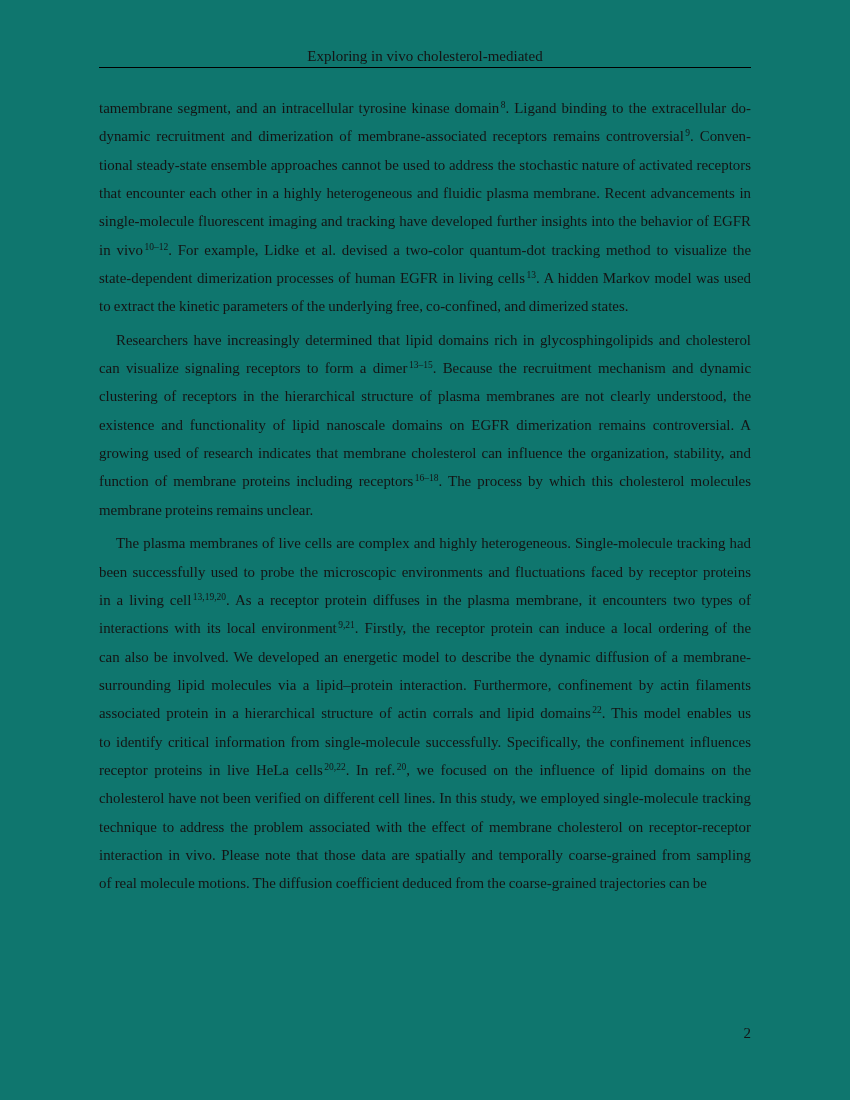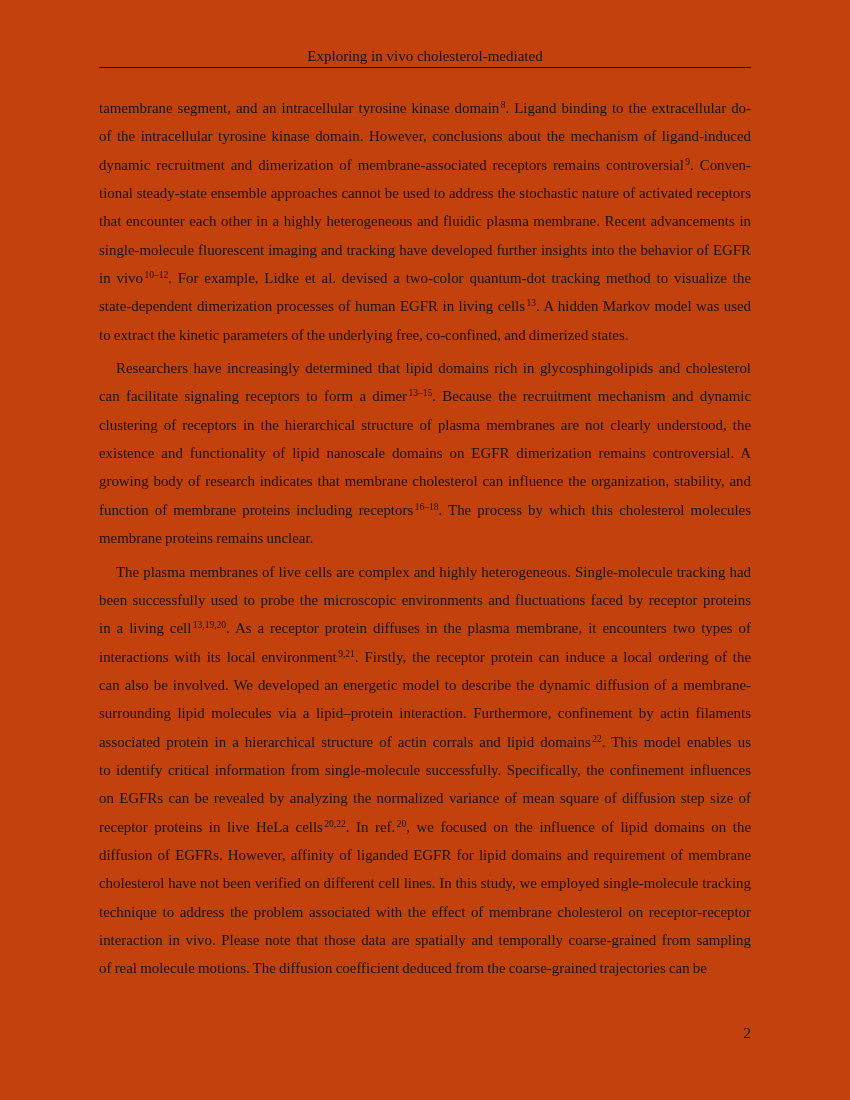--- a/index.html
+++ b/index.html
@@ -4,21 +4,21 @@
 <style>
   html, body {
     margin: 0;
     padding: 0;
     background: #ffffff;
   }
   .page {
     position: relative;
     width: 850px;
     height: 1100px;
-    background: #c2410c;
+    background: #0f766e;
     color: #141414;
     font-family: "Liberation Serif", "DejaVu Serif", serif;
     overflow: hidden;
   }
   .running-title {
     position: absolute;
     top: 47px;
     left: 99px;
     width: 652px;
     text-align: center;
@@ -79,50 +79,47 @@
 </style>
 </head>
 <body>
 
 <div class="page">
   <div class="running-title">Exploring in vivo cholesterol-mediated</div>
   <div class="header-rule"></div>
   <main class="body-text">
       <div class="para">
         <div class="line first"><span class="seg">tamembrane segment, and an intracellular tyrosine kinase domain</span><span class="sup">8</span><span class="seg">. Ligand binding to the extracellular do-</span></div>
-        <div class="line"><span class="seg">of the intracellular tyrosine kinase domain. However, conclusions about the mechanism of ligand-induced</span></div>
         <div class="line"><span class="seg">dynamic recruitment and dimerization of membrane-associated receptors remains controversial</span><span class="sup">9</span><span class="seg">. Conven-</span></div>
         <div class="line"><span class="seg">tional steady-state ensemble approaches cannot be used to address the stochastic nature of activated receptors</span></div>
         <div class="line"><span class="seg">that encounter each other in a highly heterogeneous and fluidic plasma membrane. Recent advancements in</span></div>
         <div class="line"><span class="seg">single-molecule fluorescent imaging and tracking have developed further insights into the behavior of EGFR</span></div>
         <div class="line"><span class="seg">in vivo</span><span class="sup">10–12</span><span class="seg">. For example, Lidke et al. devised a two-color quantum-dot tracking method to visualize the</span></div>
         <div class="line"><span class="seg">state-dependent dimerization processes of human EGFR in living cells</span><span class="sup">13</span><span class="seg">. A hidden Markov model was used</span></div>
         <div class="line last"><span class="seg">to extract the kinetic parameters of the underlying free, co-confined, and dimerized states.</span></div>
       </div>
       <div class="para indent">
         <div class="line first"><span class="seg">Researchers have increasingly determined that lipid domains rich in glycosphingolipids and cholesterol</span></div>
-        <div class="line"><span class="seg">can facilitate signaling receptors to form a dimer</span><span class="sup">13–15</span><span class="seg">. Because the recruitment mechanism and dynamic</span></div>
+        <div class="line"><span class="seg">can visualize signaling receptors to form a dimer</span><span class="sup">13–15</span><span class="seg">. Because the recruitment mechanism and dynamic</span></div>
         <div class="line"><span class="seg">clustering of receptors in the hierarchical structure of plasma membranes are not clearly understood, the</span></div>
         <div class="line"><span class="seg">existence and functionality of lipid nanoscale domains on EGFR dimerization remains controversial. A</span></div>
-        <div class="line"><span class="seg">growing body of research indicates that membrane cholesterol can influence the organization, stability, and</span></div>
+        <div class="line"><span class="seg">growing used of research indicates that membrane cholesterol can influence the organization, stability, and</span></div>
         <div class="line"><span class="seg">function of membrane proteins including receptors</span><span class="sup">16–18</span><span class="seg">. The process by which this cholesterol molecules</span></div>
         <div class="line last"><span class="seg">membrane proteins remains unclear.</span></div>
       </div>
       <div class="para indent">
         <div class="line first"><span class="seg">The plasma membranes of live cells are complex and highly heterogeneous. Single-molecule tracking had</span></div>
         <div class="line"><span class="seg">been successfully used to probe the microscopic environments and fluctuations faced by receptor proteins</span></div>
         <div class="line"><span class="seg">in a living cell</span><span class="sup">13,19,20</span><span class="seg">. As a receptor protein diffuses in the plasma membrane, it encounters two types of</span></div>
         <div class="line"><span class="seg">interactions with its local environment</span><span class="sup">9,21</span><span class="seg">. Firstly, the receptor protein can induce a local ordering of the</span></div>
         <div class="line"><span class="seg">can also be involved. We developed an energetic model to describe the dynamic diffusion of a membrane-</span></div>
         <div class="line"><span class="seg">surrounding lipid molecules via a lipid–protein interaction. Furthermore, confinement by actin filaments</span></div>
         <div class="line"><span class="seg">associated protein in a hierarchical structure of actin corrals and lipid domains</span><span class="sup">22</span><span class="seg">. This model enables us</span></div>
         <div class="line"><span class="seg">to identify critical information from single-molecule successfully. Specifically, the confinement influences</span></div>
-        <div class="line"><span class="seg">on EGFRs can be revealed by analyzing the normalized variance of mean square of diffusion step size of</span></div>
         <div class="line"><span class="seg">receptor proteins in live HeLa cells</span><span class="sup">20,22</span><span class="seg">. In ref.</span><span class="sup">20</span><span class="seg">, we focused on the influence of lipid domains on the</span></div>
-        <div class="line"><span class="seg">diffusion of EGFRs. However, affinity of liganded EGFR for lipid domains and requirement of membrane</span></div>
         <div class="line"><span class="seg">cholesterol have not been verified on different cell lines. In this study, we employed single-molecule tracking</span></div>
         <div class="line"><span class="seg">technique to address the problem associated with the effect of membrane cholesterol on receptor-receptor</span></div>
         <div class="line"><span class="seg">interaction in vivo. Please note that those data are spatially and temporally coarse-grained from sampling</span></div>
         <div class="line last"><span class="seg">of real molecule motions. The diffusion coefficient deduced from the coarse-grained trajectories can be</span></div>
       </div>
     </main>
   <div class="page-number">2</div>
 </div>
 
 </body></html>

